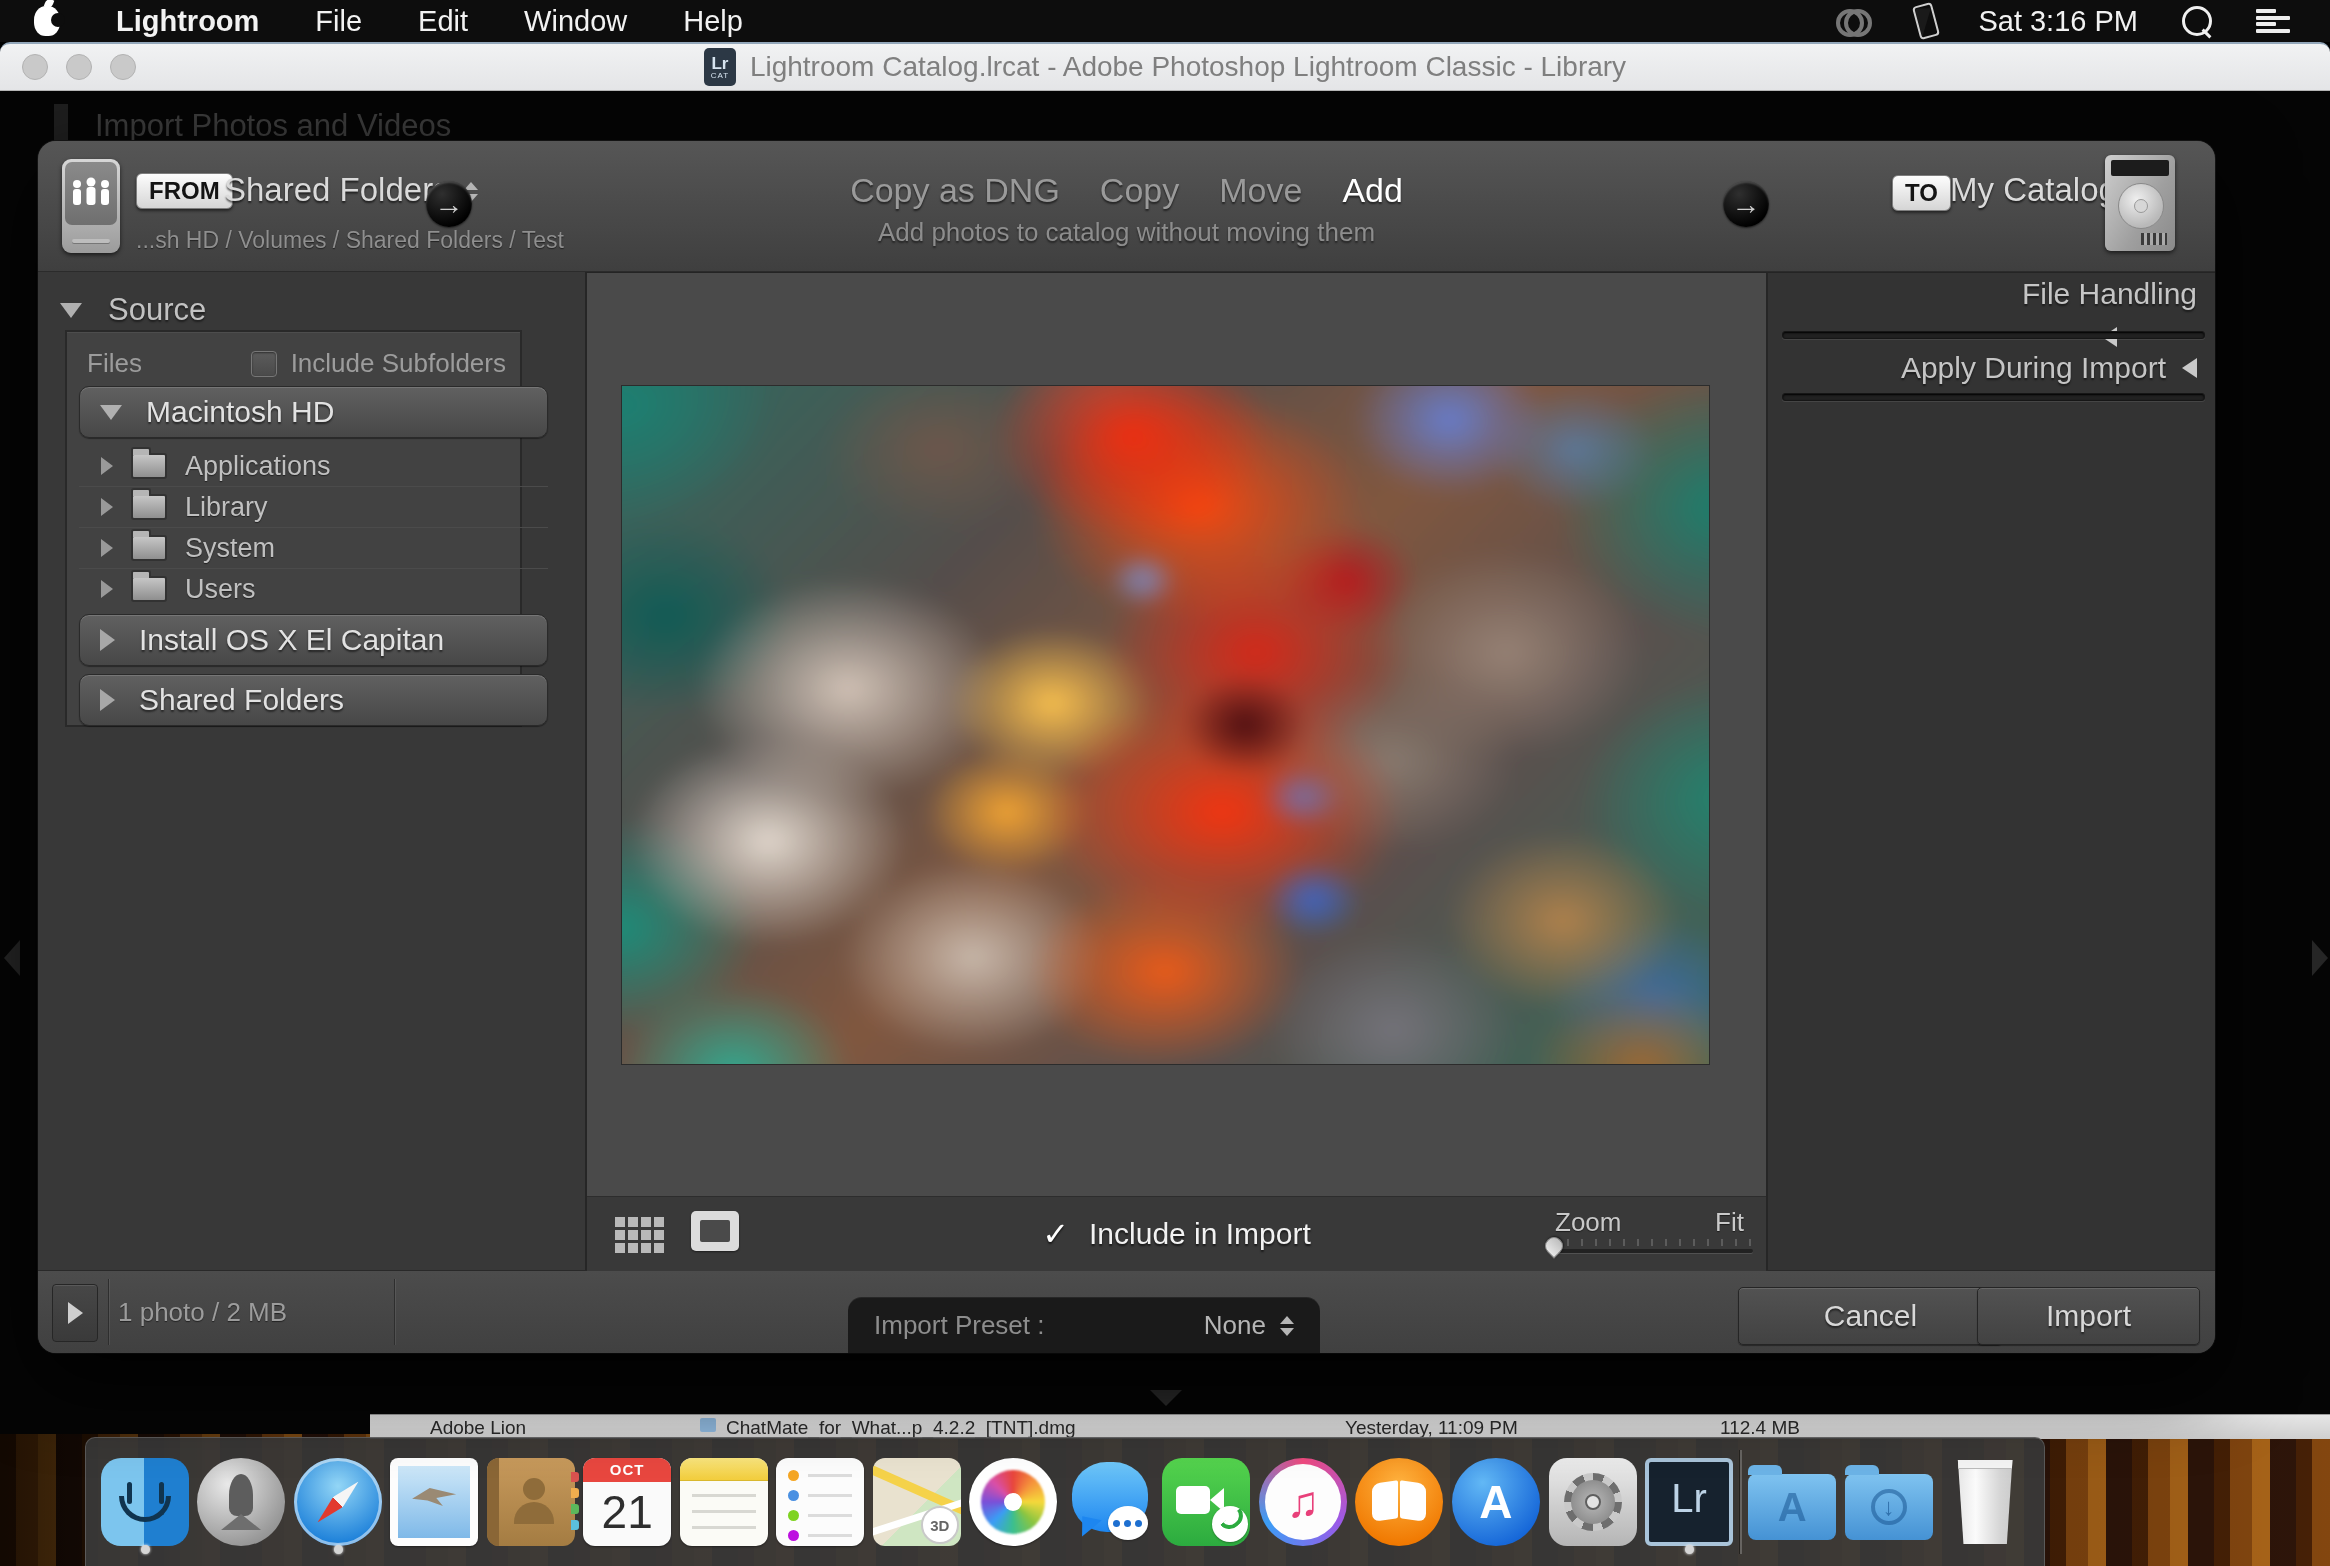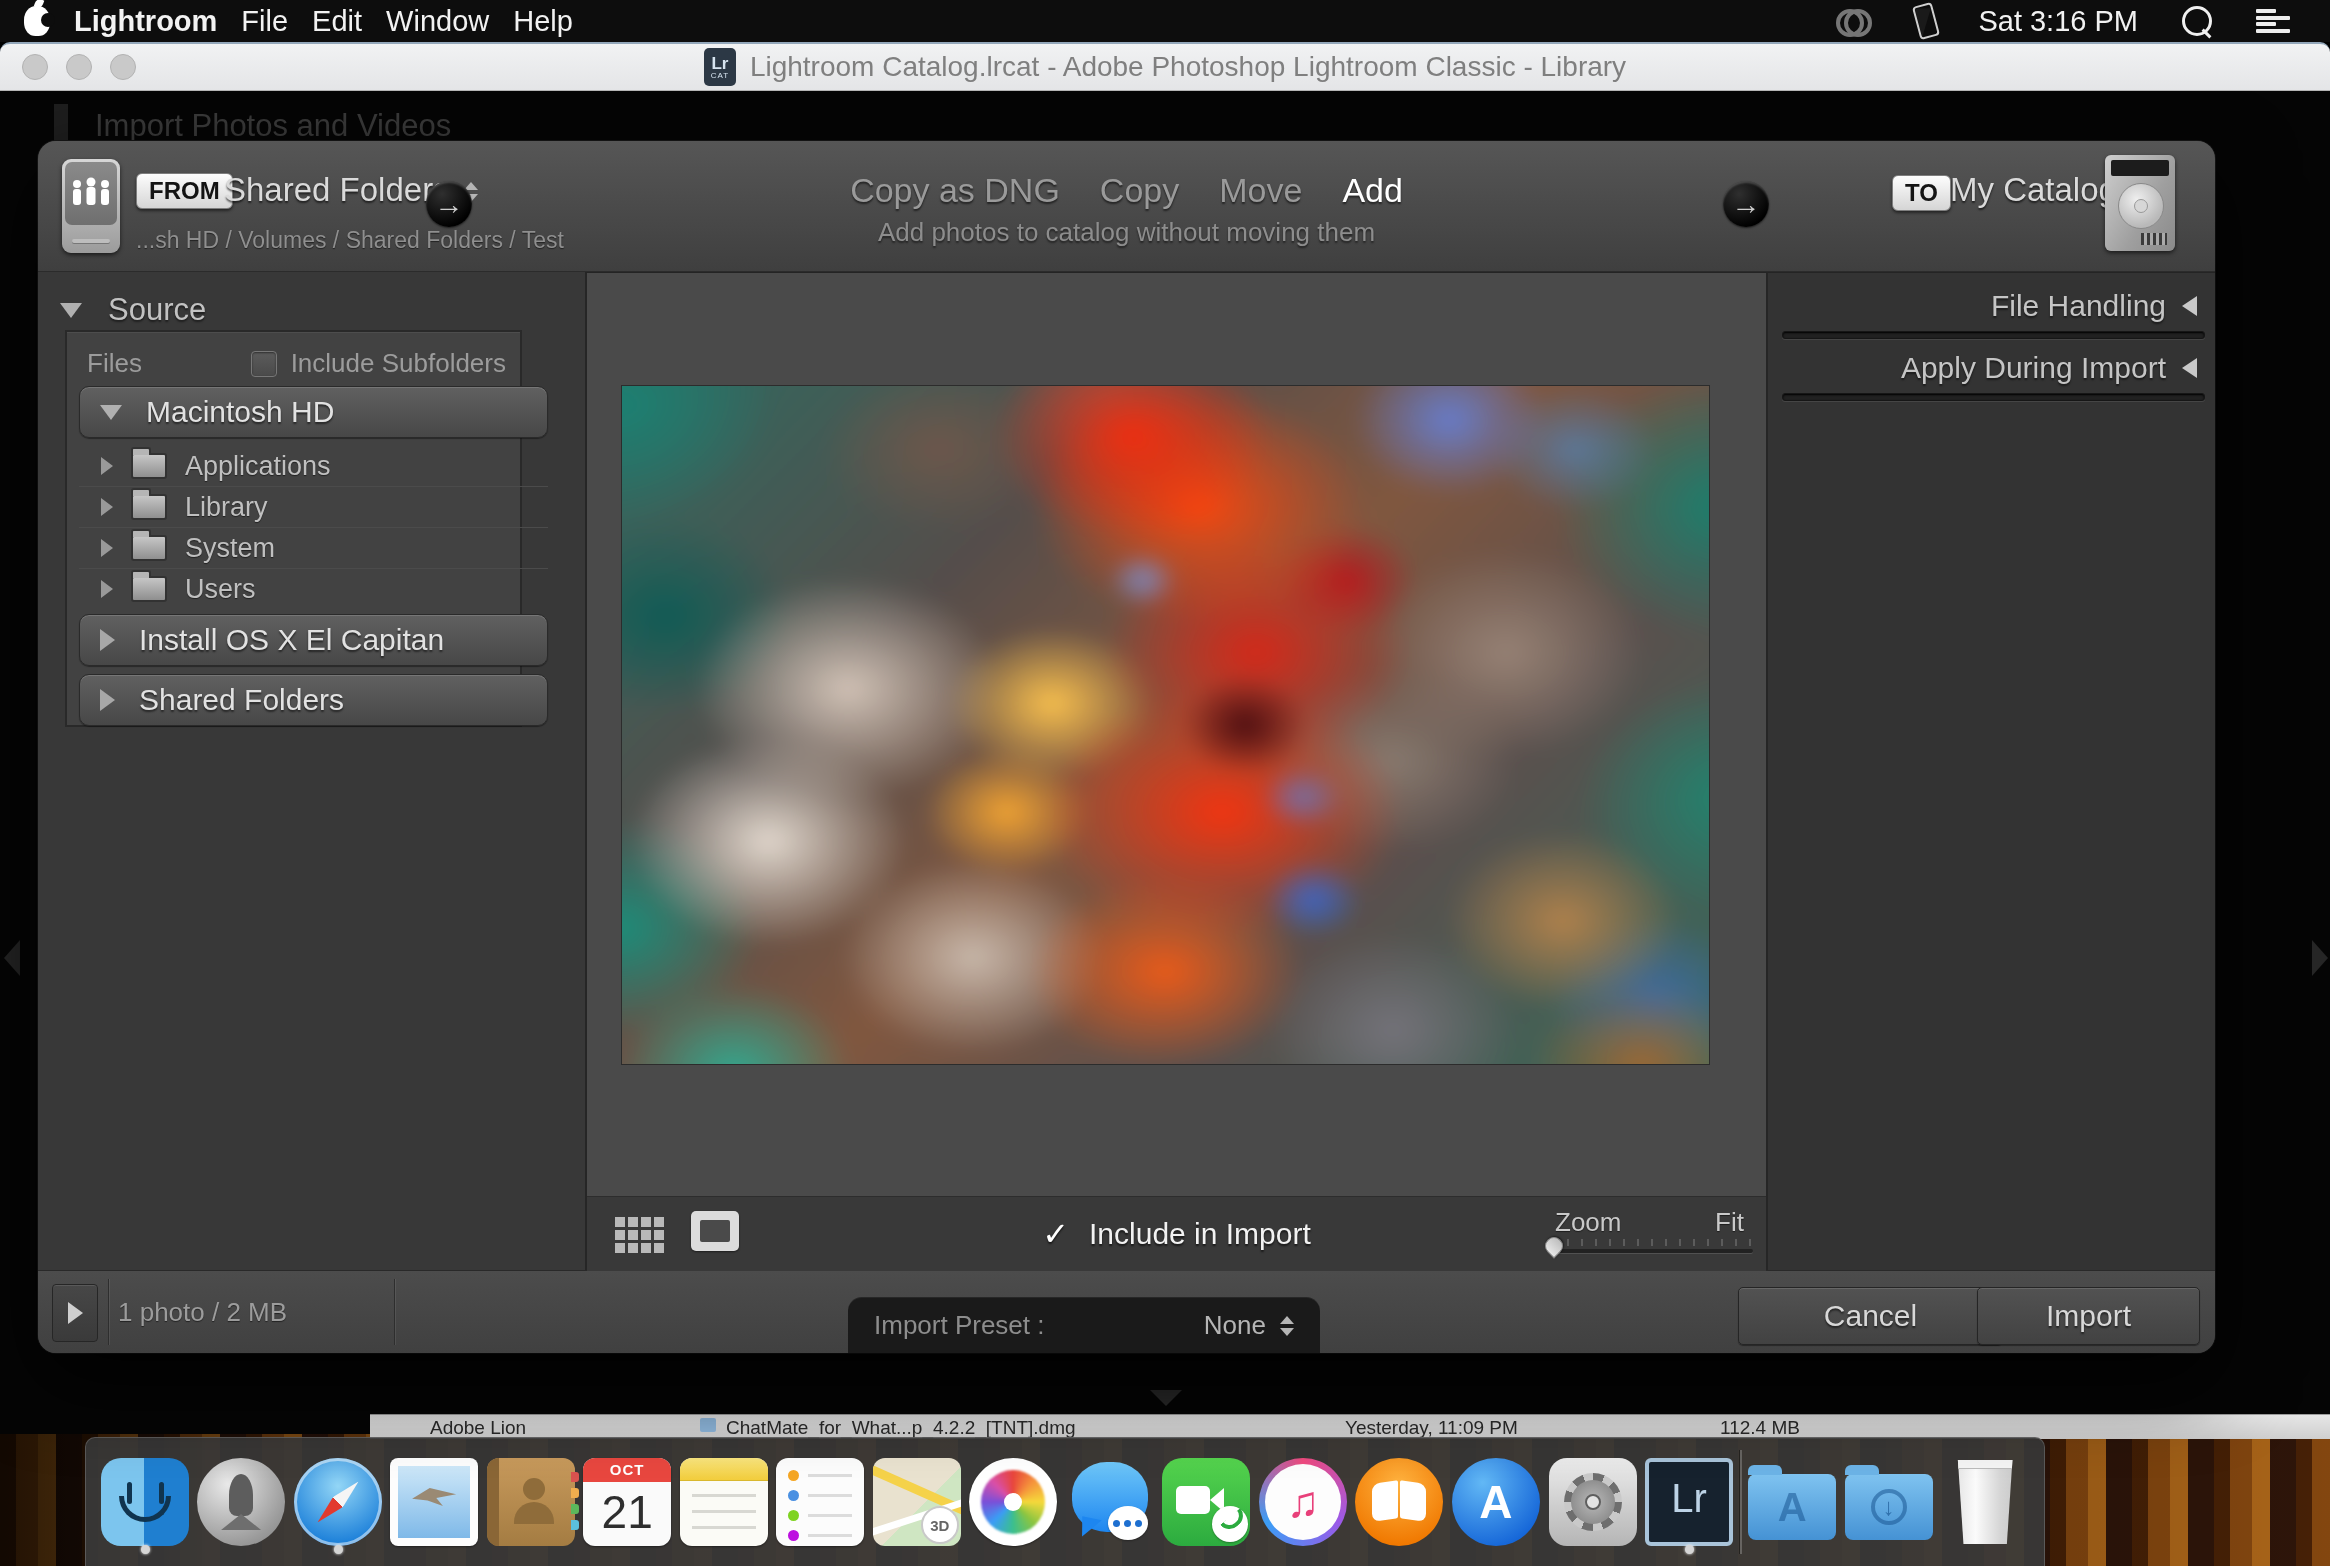--- a/index.html
+++ b/index.html
@@ -3,21 +3,21 @@
 <meta charset="utf-8">
 <style>
   html,body{margin:0;padding:0;background:#000;}
   #screen{position:relative;width:2330px;height:1566px;overflow:hidden;background:#000;
     font-family:"Liberation Sans","DejaVu Sans",sans-serif;-webkit-font-smoothing:antialiased;}
   .abs{position:absolute;}
 
   
   #menubar{left:0;top:0;width:2330px;height:42px;background:#0d0d0d;display:flex;align-items:center;
     color:#f2f2f2;font-size:29px;z-index:50;}
-  #menubar .left{display:flex;align-items:center;gap:24px;padding-left:24px;}
+  #menubar .left{display:flex;align-items:center;gap:56px;padding-left:34px;}
   #menubar .right{margin-left:auto;display:flex;align-items:center;gap:44px;padding-right:40px;}
   .apple{width:26px;height:30px;background:#fff;border-radius:46% 46% 44% 44%;position:relative;}
   .apple::before{content:'';position:absolute;right:-5px;top:7px;width:14px;height:14px;border-radius:50%;background:#0d0d0d;}
   .apple::after{content:'';position:absolute;left:11px;top:-7px;width:8px;height:9px;background:#fff;border-radius:60% 0 60% 0;transform:rotate(20deg);}
   .mi{cursor:default;}
   .mi.app{font-weight:bold;}
   .cc-icon{width:40px;height:40px;position:relative;opacity:.75;}
   .cc-icon::before,.cc-icon::after{content:'';position:absolute;border:4px solid #9a9a9a;border-radius:50%;}
   .cc-icon::before{width:20px;height:20px;left:2px;top:8px;}
   .cc-icon::after{width:20px;height:20px;right:2px;top:8px;}
@@ -620,21 +620,21 @@
         <div class="vol-bar" style="top:342px;">
           <span class="tri-rt"></span>
           <span>Shared Folders</span>
         </div>
       </div>
     </div>
 
     <div id="center-pane"></div>
 
     <div id="right-panel">
-      <div class="rp-hdr" style="top:16px;">
+      <div class="rp-hdr" style="top:4px;flex-direction:column;">
         <span>File Handling</span>
         <span class="tri-lt"></span>
       </div>
       <div class="groove" style="top:58px;"></div>
       <div class="rp-hdr" style="top:78px;">
         <span>Apply During Import</span>
         <span class="tri-lt"></span>
       </div>
       <div class="groove" style="top:120px;"></div>
     </div>

